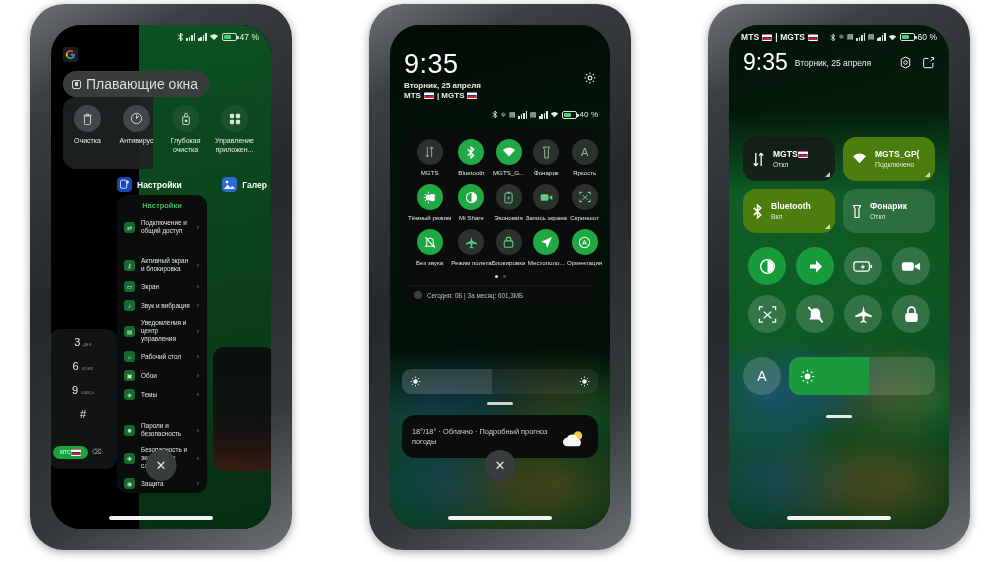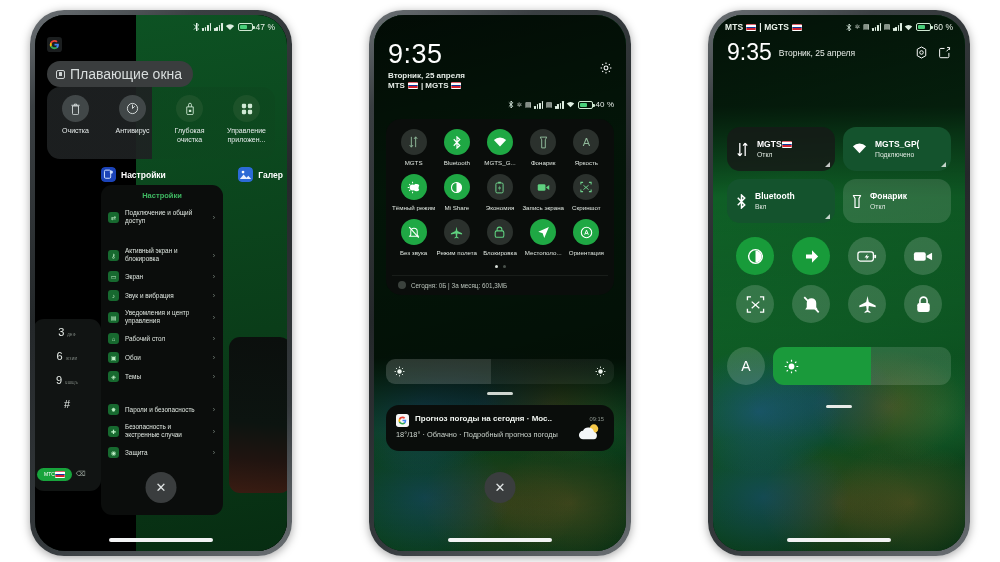--- a/index.html
+++ b/index.html
@@ -6,24 +6,24 @@
   html, body {
     width: 1000px; height: 562px;
     background: #ffffff;
     font-family: "Liberation Sans", sans-serif;
     overflow: hidden;
   }
   .stage { position: relative; width: 1000px; height: 562px; background:#fff; }
 
   
   .phone {
-    position: absolute; top: 10px; width: 262px; height: 546px;
+    position: absolute; top: 4px; width: 262px; height: 546px;
     border-radius: 34px;
     background: linear-gradient(150deg,#6d7276 0%, #3a3f42 14%, #24282a 45%, #34393c 78%, #6b7074 100%);
-    padding: 5px;
+    padding: 21px;
     box-shadow: 0 2px 10px rgba(0,0,0,.35);
   }
   #phone1 { left: 30px; }
   #phone2 { left: 369px; }
   #phone3 { left: 708px; }
   .screen {
     position: relative; width: 100%; height: 100%;
     border-radius: 30px; overflow: hidden;
     background: #05140a;
   }
@@ -171,21 +171,21 @@
   
   .p3-head { position:absolute; top:24px; left:14px; right:14px; z-index:6;
              display:flex; align-items:center; gap:7px; }
   .p3-clock { font-size:23px; color:#fff; font-weight:300; }
   .p3-date { font-size:8.5px; color:#e8eee9; }
   .p3-icons { margin-left:auto; display:flex; gap:10px; color:#fff; }
   .cc-tiles { position:absolute; left:14px; right:14px; top:112px; z-index:6;
               display:grid; grid-template-columns:1fr 1fr; gap:8px; }
   .cc-tile { position:relative; border-radius:13px; height:44px; padding:7px 9px;
              display:flex; align-items:center; gap:8px; overflow:hidden; }
-  .cc-tile.on { background:#14532d; }
+  .cc-tile.on { background:#4d7c0f; }
   .cc-tile.off { background:rgba(255,255,255,.13); }
   .cc-tile.dark { background:rgba(22,26,23,.82); }
   .cc-tname { font-size:8.5px; color:#fff; font-weight:bold; line-height:11px;
               white-space:nowrap; overflow:hidden; }
   .cc-tsub { font-size:6.8px; color:#dfe8e0; line-height:9px; }
   .corner { position:absolute; right:5px; bottom:4px; width:0;height:0;
             border-left:5px solid transparent; border-bottom:5px solid rgba(255,255,255,.75); }
   .cc-grid { position:absolute; left:14px; right:14px; top:222px; z-index:6;
              display:grid; grid-template-columns:repeat(4,1fr); row-gap:10px; justify-items:center; }
   .cc-circ { width:38px;height:38px;border-radius:50%;
@@ -616,31 +616,20 @@
             <path d="M7 .7v1.8M7 11.5v1.8M.7 7h1.8M11.5 7h1.8M2.5 2.5l1.3 1.3M10.2 10.2l1.3 1.3M11.5 2.5l-1.3 1.3M3.8 10.2l-1.3 1.3" stroke="#eef6ef" stroke-width="1.1"></path>
           </svg>
         <svg width="11" height="11" viewBox="0 0 14 14">
             <circle cx="7" cy="7" r="2.8" fill="#eef6ef"></circle>
             <path d="M7 .7v1.8M7 11.5v1.8M.7 7h1.8M11.5 7h1.8M2.5 2.5l1.3 1.3M10.2 10.2l1.3 1.3M11.5 2.5l-1.3 1.3M3.8 10.2l-1.3 1.3" stroke="#eef6ef" stroke-width="1.1"></path>
           </svg>
       </div>
       <div class="drag-handle"></div>
 
       <div class="notif">
-        <div class="notif-head">
-          <svg width="13" height="13" viewBox="0 0 24 24">
-            <rect width="24" height="24" rx="5" fill="#f6f7f8"></rect>
-            <path d="M19 12.2c0-.6-.05-1.1-.16-1.6H12v3h4a3.4 3.4 0 0 1-1.5 2.2v1.9h2.4C18.3 16.3 19 14.5 19 12.2z" fill="#4285F4"></path>
-            <path d="M12 19.5c2 0 3.7-.66 4.9-1.8l-2.4-1.9c-.66.45-1.5.72-2.5.72-1.9 0-3.6-1.3-4.2-3.1H5.3v2C6.5 17.8 9.1 19.5 12 19.5z" fill="#34A853"></path>
-            <path d="M7.8 13.4a4.5 4.5 0 0 1 0-2.8v-2H5.3a7.5 7.5 0 0 0 0 6.8z" fill="#FBBC05"></path>
-            <path d="M12 7.7c1.1 0 2.1.38 2.9 1.1l2.1-2.1C15.7 5.4 14 4.7 12 4.7 9.1 4.7 6.5 6.4 5.3 8.7l2.5 2c.6-1.8 2.3-3 4.2-3z" fill="#EA4335"></path>
-          </svg>
-          <span class="notif-title">Прогноз погоды на сегодня · Мос..</span>
-          <span class="notif-time">09:15</span>
-        </div>
         <div class="notif-body">18°/18° · Облачно · Подробный прогноз погоды</div>
         <svg class="notif-wx" viewBox="0 0 32 22">
           <circle cx="22" cy="7" r="5.4" fill="#f7c948"></circle>
           <path d="M9 20a5.2 5.2 0 0 1-.4-10.4A7.3 7.3 0 0 1 22.2 11 4.6 4.6 0 0 1 22 20z" fill="#f4f7f9"></path>
         </svg>
       </div>
 
       <div class="close-btn">✕</div>
       <div class="home-indicator"></div>
     </div>

